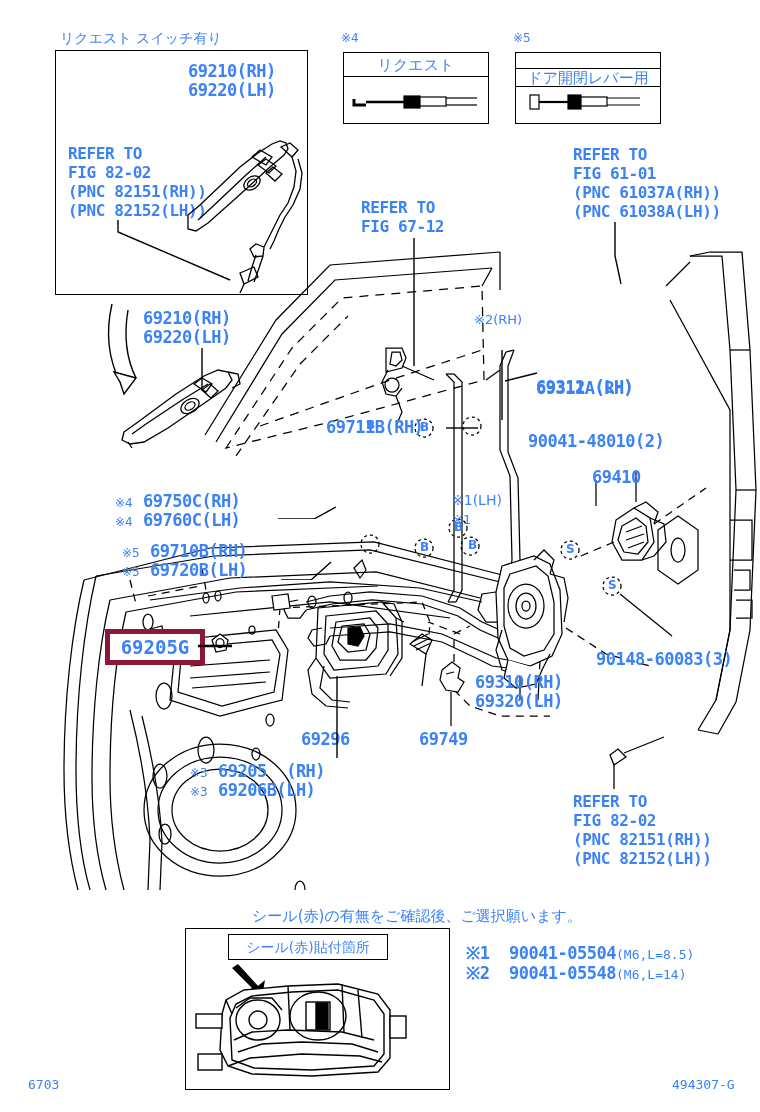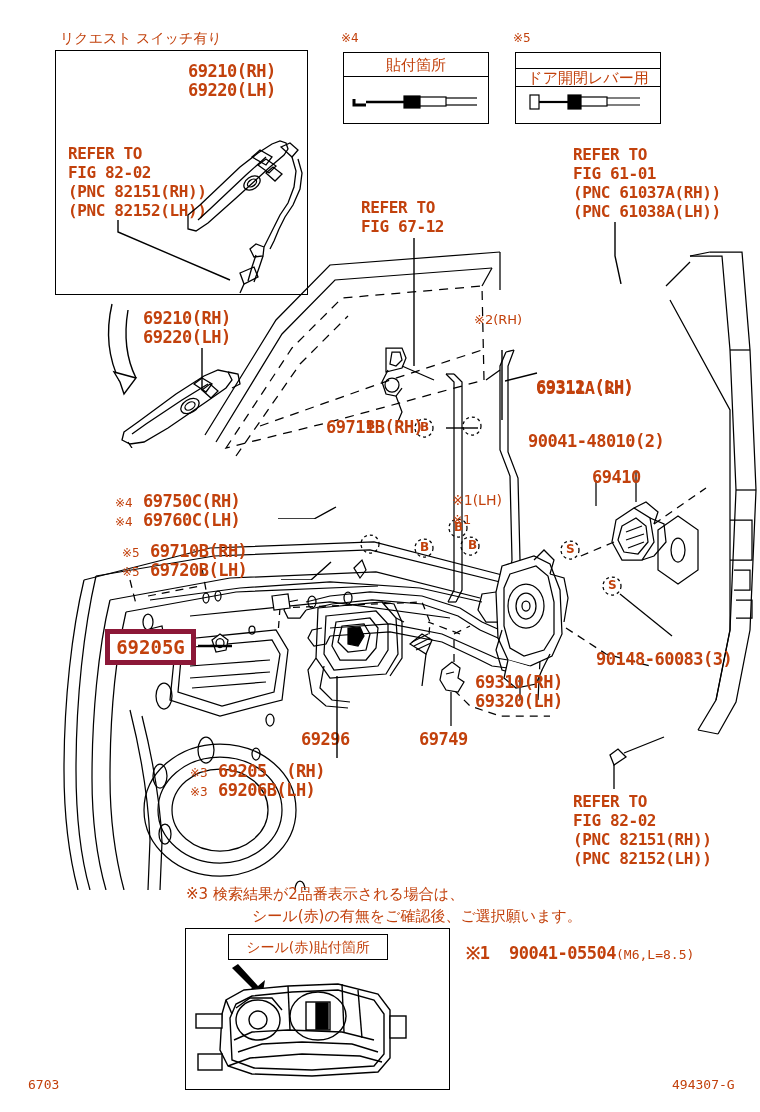--- a/index.html
+++ b/index.html
@@ -7,21 +7,21 @@
     padding: 0;
     background: #ffffff;
   }
   #page {
     position: relative;
     width: 760px;
     height: 1112px;
     background: #ffffff;
     overflow: hidden;
     font-family: "DejaVu Sans Mono", "Liberation Mono", monospace;
-    color: #c2410c;
+    color: #3b82f6;
   }
   .abs { position: absolute; }
   
   .partno {
     font-family: "DejaVu Sans Mono", "Liberation Mono", monospace;
     font-weight: bold;
     font-size: 17px;
     letter-spacing: -0.5px;
     white-space: pre;
     line-height: 19px;
@@ -124,21 +124,21 @@
       <path d="M64,189 L60,198"></path>
     </g>
   </svg>
 
   <svg class="abs" style="left:112px; top:218px;" width="130" height="68" viewBox="0 0 130 68">
     <polyline class="lead" points="6,2 6,14 118,62"></polyline>
   </svg>
 
   <div class="abs mark" style="left:341px; top:31px;">※4</div>
   <div class="abs framebox" style="left:343px; top:52px; width:146px; height:72px;"></div>
-  <div class="abs captionbox jp" style="left:343px; top:52px; width:146px; height:25px; font-size:15px;">貼付箇所</div>
+  <div class="abs captionbox jp" style="left:343px; top:52px; width:146px; height:25px; font-size:15px;">リクエスト</div>
   <svg class="abs" style="left:352px; top:83px;" width="130" height="32" viewBox="0 0 130 32">
     <g stroke="#000" stroke-width="1.2" fill="none">
       <path d="M2,16 L2,22 L14,22" stroke-width="3"></path>
       <line x1="14" y1="19" x2="52" y2="19" stroke-width="2.6"></line>
       <rect x="52" y="13" width="16" height="12" fill="#000"></rect>
       <rect x="68" y="14" width="26" height="9" fill="#fff"></rect>
       <line x1="94" y1="15" x2="125" y2="15"></line>
       <line x1="94" y1="22" x2="125" y2="22"></line>
     </g>
   </svg>
@@ -458,28 +458,27 @@
   <div class="abs partno" style="left:301px; top:730px;">69296</div>
 
   <div class="abs mark" style="left:190px; top:766px;">※3</div>
   <div class="abs partno" style="left:218px; top:762px;">69205  (RH)</div>
   <div class="abs mark" style="left:190px; top:785px;">※3</div>
   <div class="abs partno" style="left:218px; top:781px;">69206B(LH)</div>
   <svg class="abs" style="left:330px; top:676px;" width="14" height="84" viewBox="0 0 14 84">
     <line class="lead" x1="7" y1="0" x2="7" y2="82"></line>
   </svg>
 
-  <div class="abs highlight-box" style="left:105px; top:629px; width:91px; height:36px;">
+  <div class="abs highlight-box" style="left:105px; top:629px; width:100px; height:36px;">
     <span>69205G</span>
   </div>
   <svg class="abs" style="left:198px; top:639px;" width="36" height="14" viewBox="0 0 36 14">
     <line x1="0" y1="7" x2="34" y2="7" stroke="#000" stroke-width="2.4"></line>
   </svg>
 
-  <div class="abs jp big" style="left:186px; top:884px;">※3 検索結果が2品番表示される場合は、</div>
   <div class="abs jp big" style="left:210px; top:906px;margin-left:42px;">シール(赤)の有無をご確認後、ご選択願います。</div>
 
   <div class="abs framebox" style="left:185px; top:928px; width:265px; height:162px;"></div>
   <div class="abs captionbox jp" style="left:228px; top:934px; width:160px; height:26px; font-size:14px;">シール(赤)貼付箇所</div>
 
   <svg class="abs" style="left:192px; top:962px;" width="252" height="124" viewBox="0 0 252 124">
     <g stroke="#000" stroke-width="1.4" fill="none">
 
       <path d="M46,2 L66,24 L73,18 L70,36 L54,32 L60,26 L40,6 Z" fill="#000" stroke="none"></path>
 
@@ -505,17 +504,20 @@
       <path d="M96,24 L98,68"></path>
       <path d="M150,22 L152,70"></path>
       <path d="M166,28 L170,76"></path>
       <path d="M34,38 L40,52"></path>
     </g>
   </svg>
 
   <div class="abs" style="left:466px; top:944px;">
     <span class="partno">※1  90041-05504</span><span class="suffix">(M6,L=8.5)</span>
   </div>
+  <div class="abs" style="left:466px; top:964px;">
+    <span class="partno">※2  90041-05548</span><span class="suffix">(M6,L=14)</span>
+  </div>
 
   <div class="abs footer" style="left:28px; top:1077px;">6703</div>
   <div class="abs footer" style="left:672px; top:1077px;">494307-G</div>
 
 </div>
 
 </body></html>

